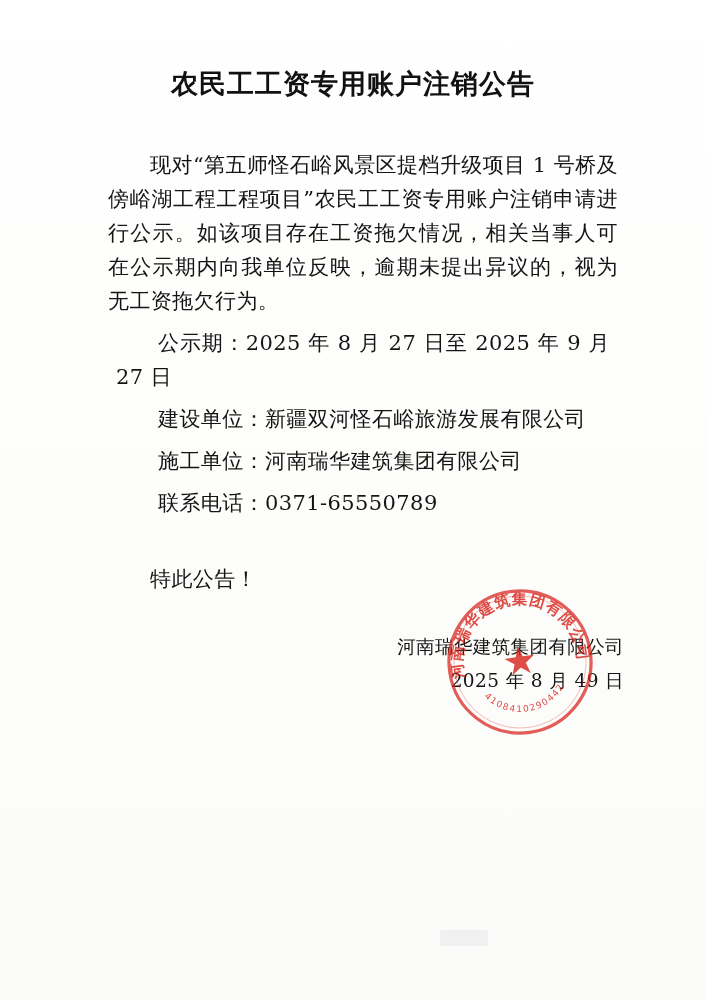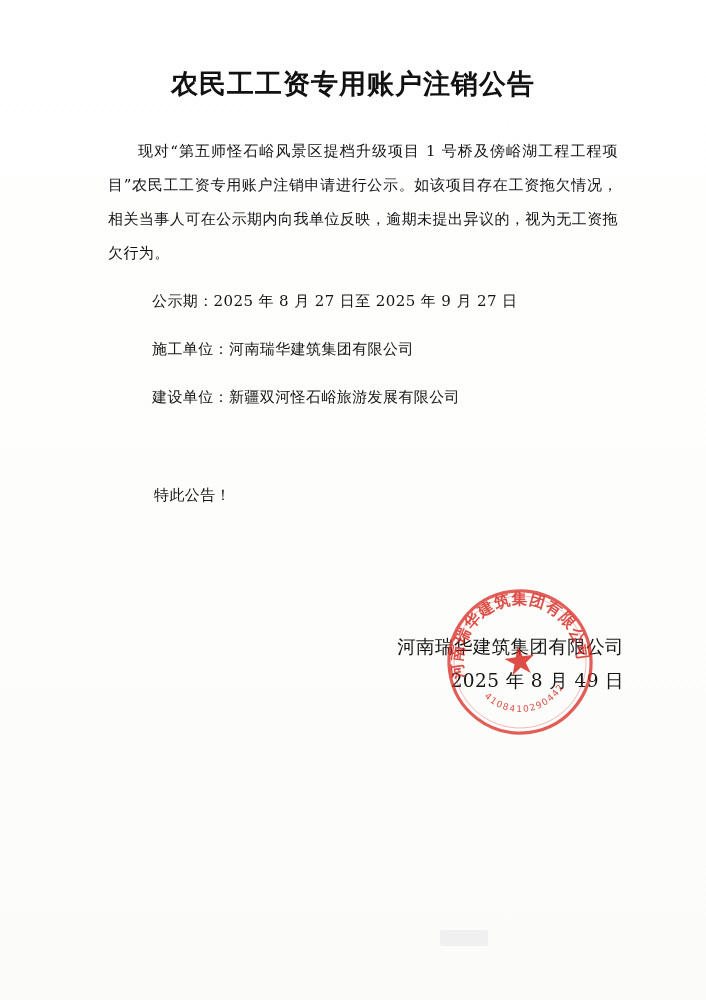--- a/index.html
+++ b/index.html
@@ -41,48 +41,48 @@
     text-align: center;
     font-size: 27px;
     font-weight: bold;
     letter-spacing: 1px;
     font-family: "DejaVu Serif", "Liberation Serif", serif;
     color: #111;
   }
 
   .body-block {
     position: absolute;
-    top: 134px;
+    top: 148px;
     left: 108px;
     width: 510px;
-    font-size: 15px;
+    font-size: 21px;
     line-height: 34px;
     color: #141414;
     text-align: justify;
   }
 
   .para {
     margin: 0 0 2px 0;
     text-indent: 2em;
     letter-spacing: 0.4px;
   }
 
   .field-line {
-    margin: 14px;
+    margin: 8px;
     text-indent: 2em;
     letter-spacing: 0.4px;
     white-space: normal;
   }
 
   .spacer-line {
     height: 34px;
   }
 
   .closing {
-    margin: 16px;
+    margin: 0;
     text-indent: 2em;
     letter-spacing: 0.4px;
   }
 
   .signature {
     position: absolute;
     top: 630px;
     left: 0;
     width: 706px;
     text-align: right;
@@ -146,27 +146,30 @@
   <div class="body-block">
 
     <p class="para">现对“第五师怪石峪风景区提档升级项目 1 号桥及傍峪湖工程工程项目”农民工工资专用账户注销申请进行公示。如该项目存在工资拖欠情况，相关当事人可在公示期内向我单位反映，逾期未提出异议的，视为无工资拖欠行为。</p>
 
     <p class="field-line">
       <span>公示期</span><span>：</span><span>2025 年 8 月 27 日至 2025 年 9 月 27 日</span>
     </p>
 
 
     <p class="field-line">
+      <span>建设单位</span><span>：</span><span>新疆双河怪石峪旅游发展有限公司</span>
+    </p>
+
+    <p class="field-line">
       <span>施工单位</span><span>：</span><span>河南瑞华建筑集团有限公司</span>
     </p>
 
     <p class="field-line">
-      <span>建设单位</span><span>：</span><span>新疆双河怪石峪旅游发展有限公司</span>
+      <span>联系电话</span><span>：</span><span>0371-65550789</span>
     </p>
-
 
     <div class="spacer-line"></div>
 
     <p class="closing">特此公告！</p>
   </div>
 
   <div class="signature">
     <span class="sig-line">河南瑞华建筑集团有限公司</span>
     <span class="sig-line">2025 年 8 月 49 日</span>
   </div>

